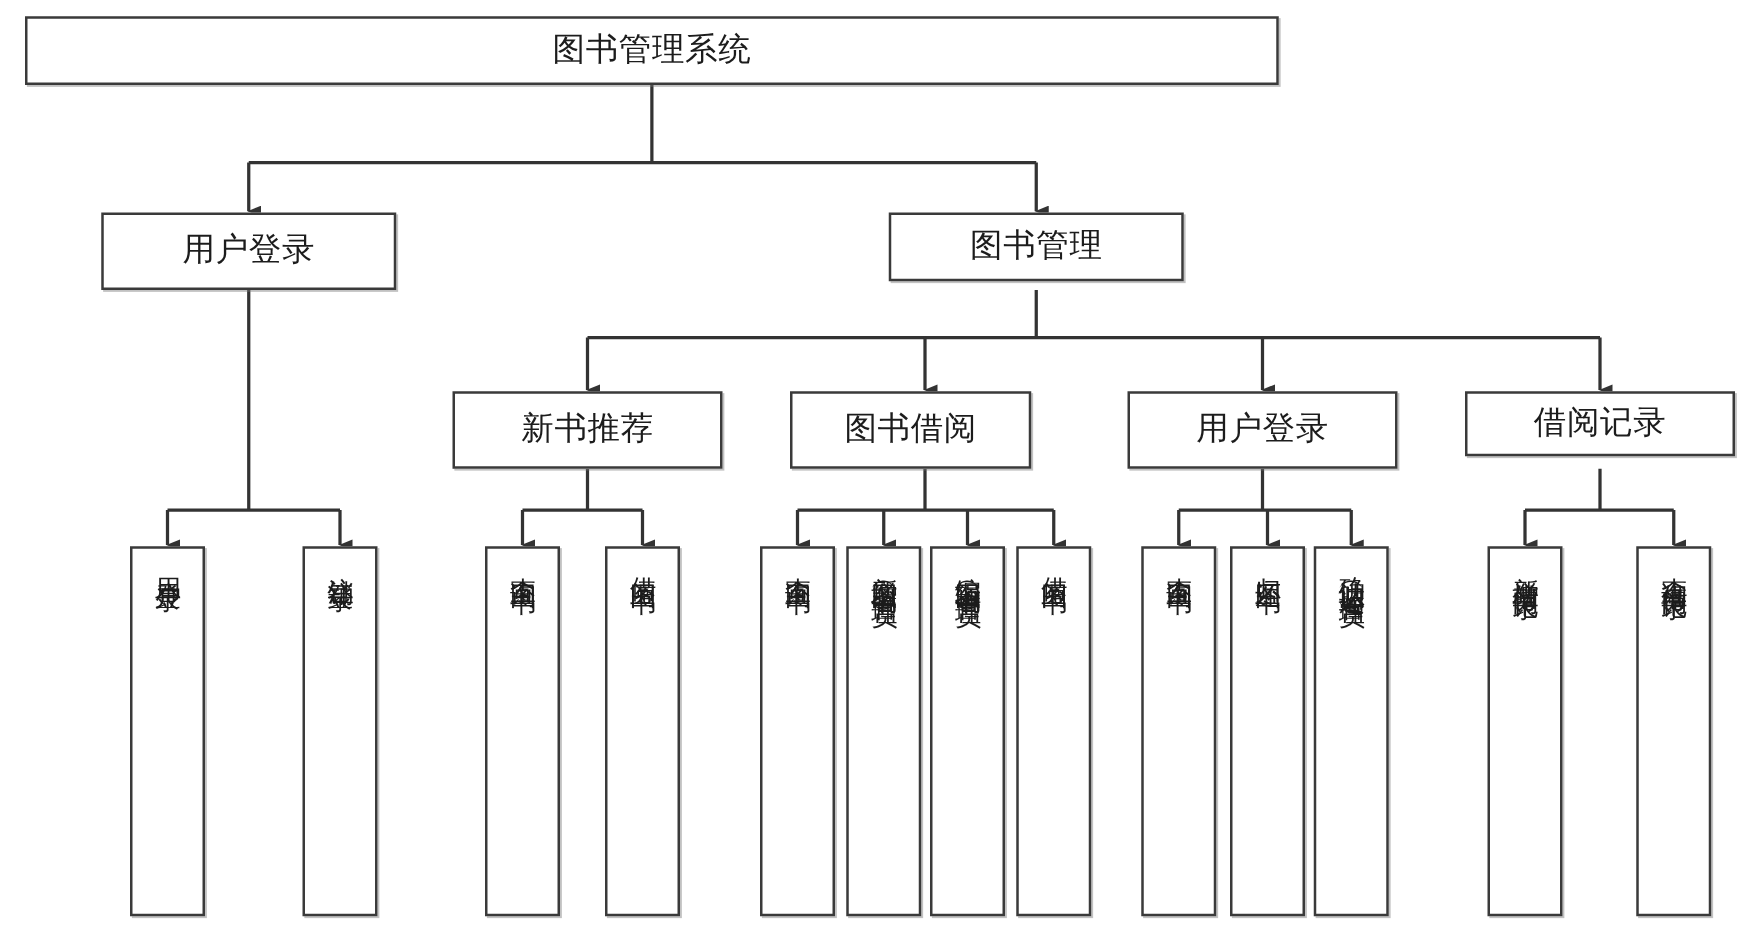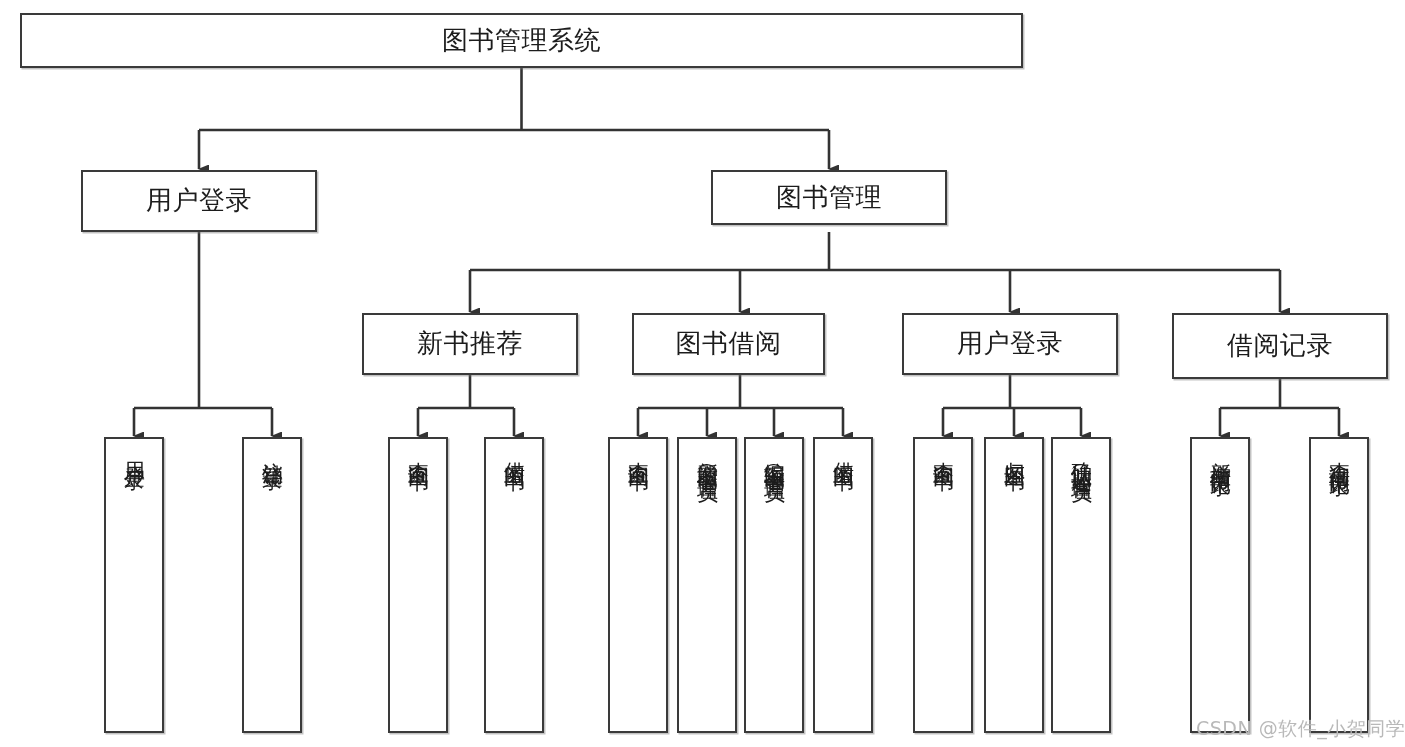--- a/index.html
+++ b/index.html
@@ -128,21 +128,21 @@
       </div>
       <div class="node-box horizontal" style="left: 362px; top: 313px; width: 216px; height: 62px;">
         <span class="node-label">新书推荐</span>
       </div>
       <div class="node-box horizontal" style="left: 632px; top: 313px; width: 193px; height: 62px;">
         <span class="node-label">图书借阅</span>
       </div>
       <div class="node-box horizontal" style="left: 902px; top: 313px; width: 216px; height: 62px;">
         <span class="node-label">用户登录</span>
       </div>
-      <div class="node-box horizontal" style="left: 1172px; top: 313px; width: 216px; height: 66px;">
+      <div class="node-box horizontal" style="left: 1172px; top: 313px; width: 216px; height: 52px;">
         <span class="node-label">借阅记录</span>
       </div>
       <div class="node-box vertical" style="left: 104px; top: 437px; width: 60px; height: 296px;">
         <span class="node-label">用户登录</span>
       </div>
       <div class="node-box vertical" style="left: 242px; top: 437px; width: 60px; height: 296px;">
         <span class="node-label">注销登录</span>
       </div>
       <div class="node-box vertical" style="left: 388px; top: 437px; width: 60px; height: 296px;">
         <span class="node-label">查询图书</span>
@@ -172,15 +172,14 @@
         <span class="node-label">确认归还（管理员）</span>
       </div>
       <div class="node-box vertical" style="left: 1190px; top: 437px; width: 60px; height: 296px;">
         <span class="node-label">新增借阅记录</span>
       </div>
       <div class="node-box vertical" style="left: 1309px; top: 437px; width: 60px; height: 296px;">
         <span class="node-label">查询借阅记录</span>
       </div>
     </div>
 
-  <div class="watermark" style="left:1196px; top:716px;">CSDN @软件_小贺同学</div>
 
 </div>
 
 </body></html>

